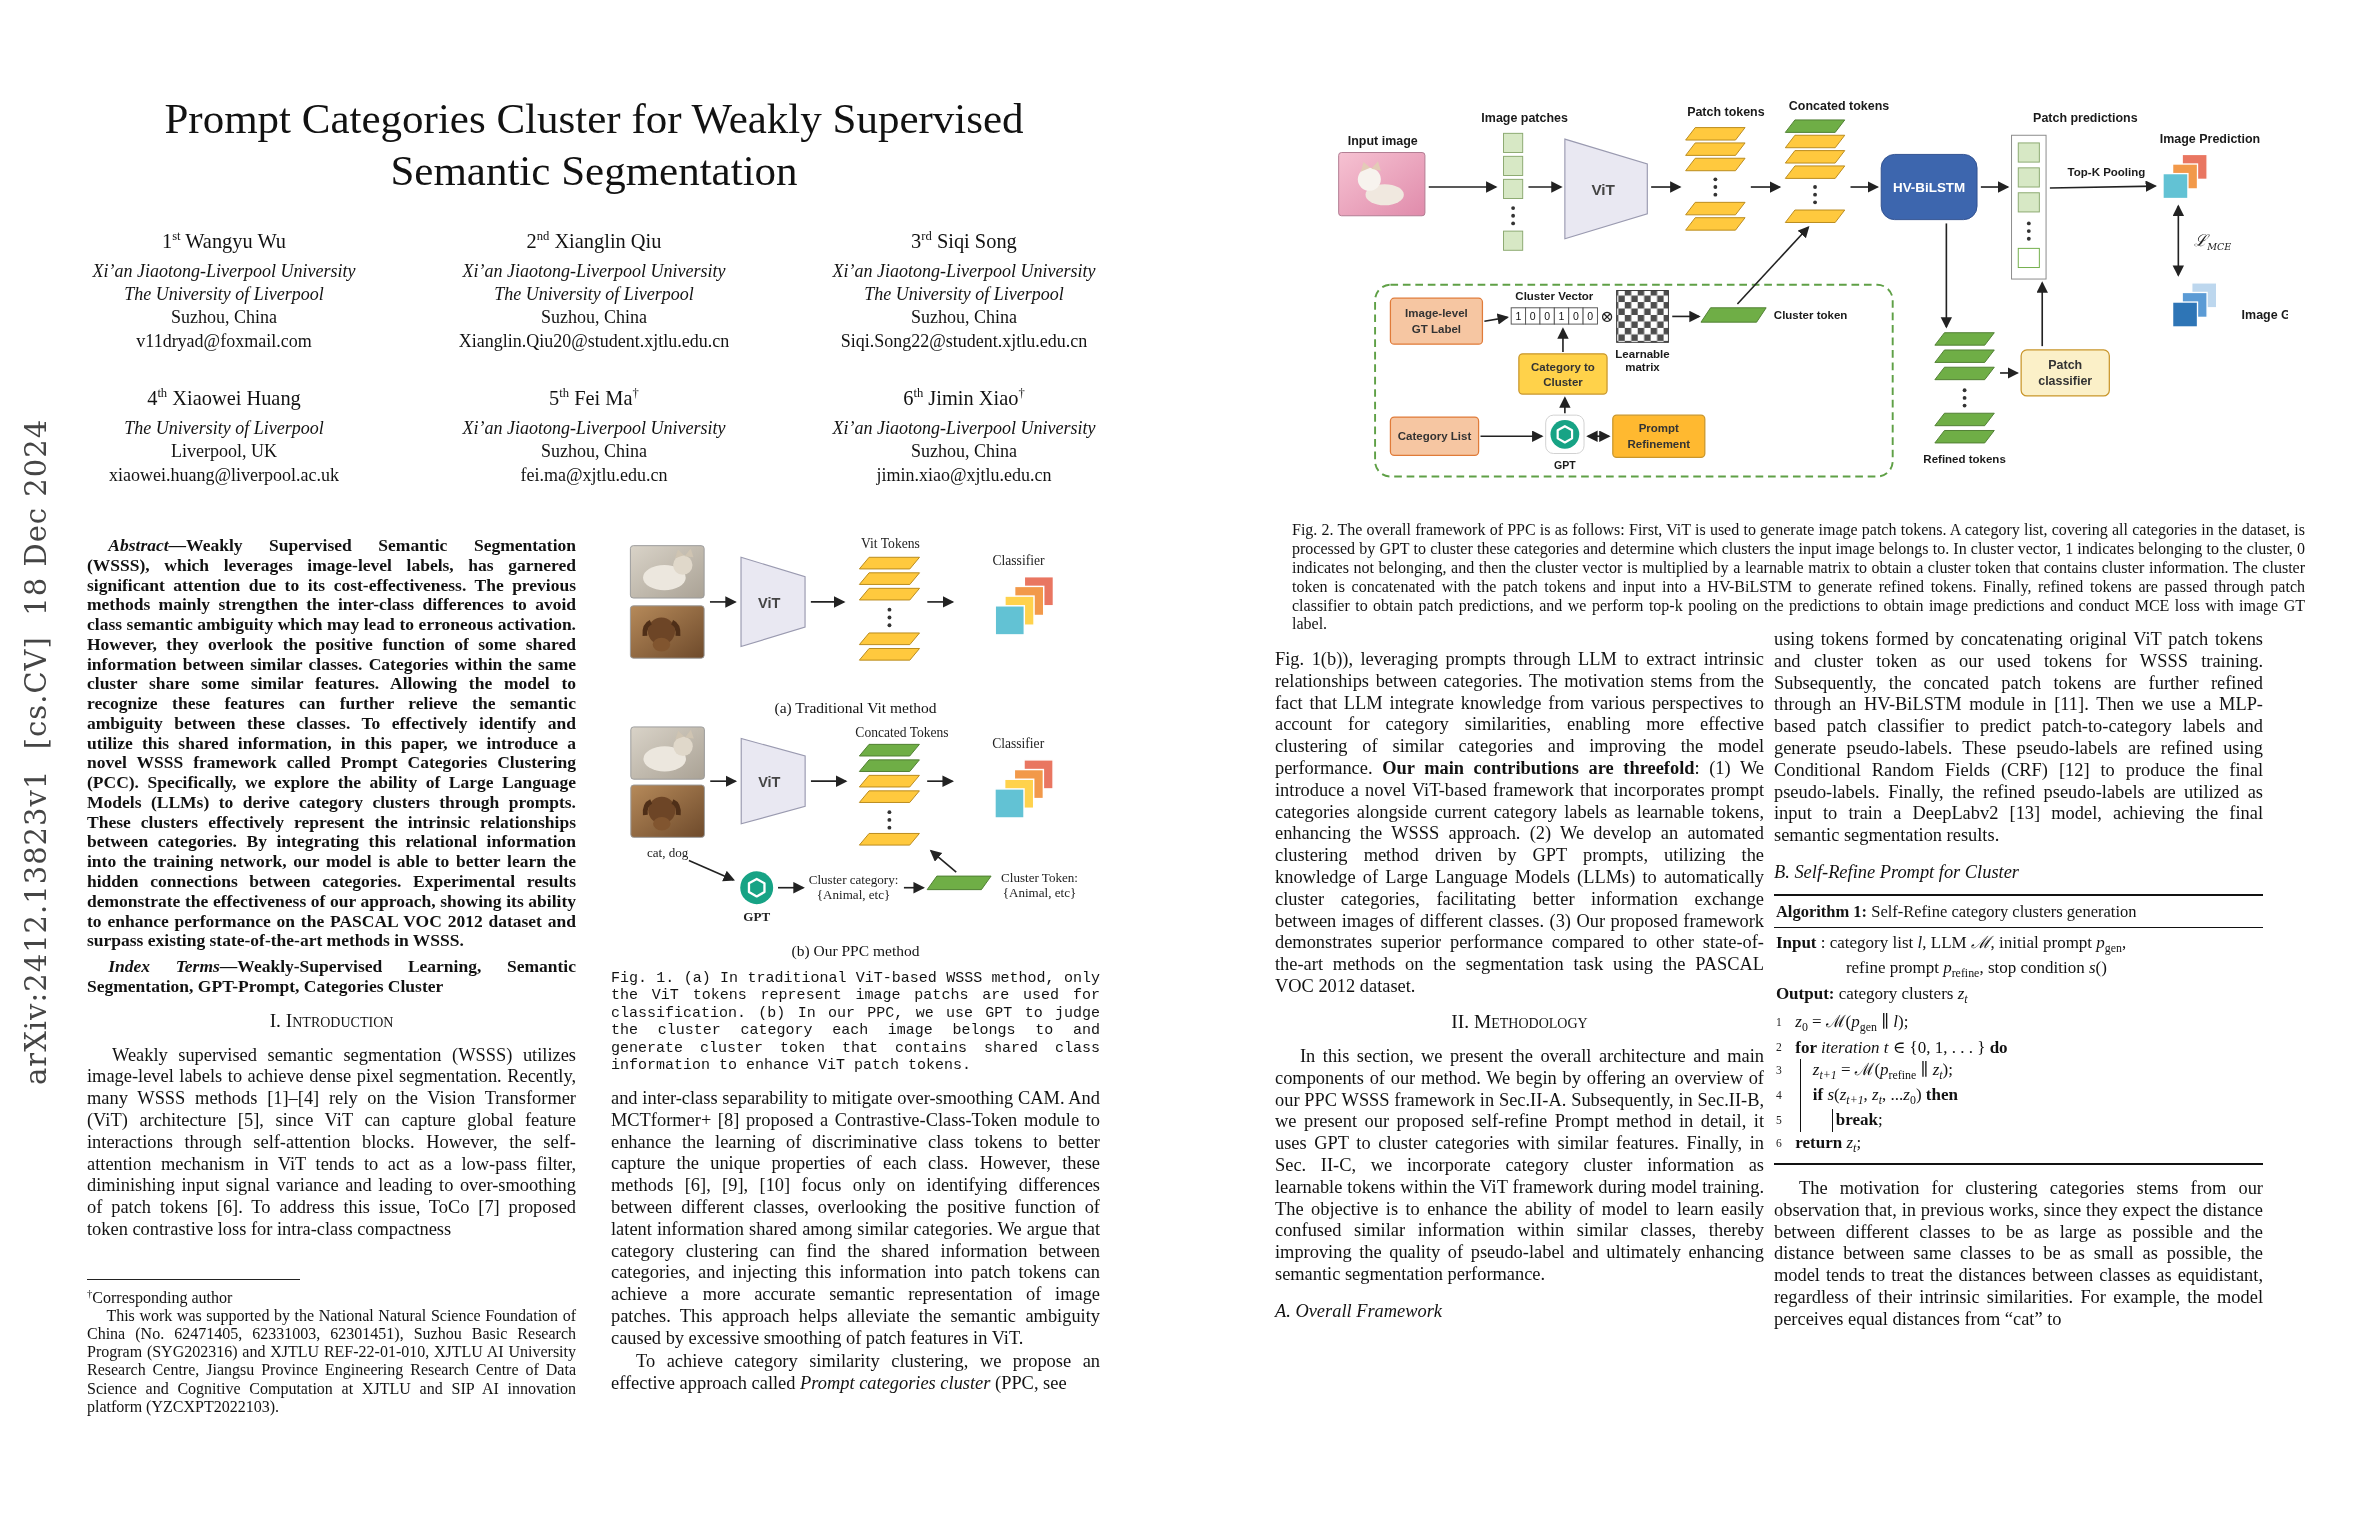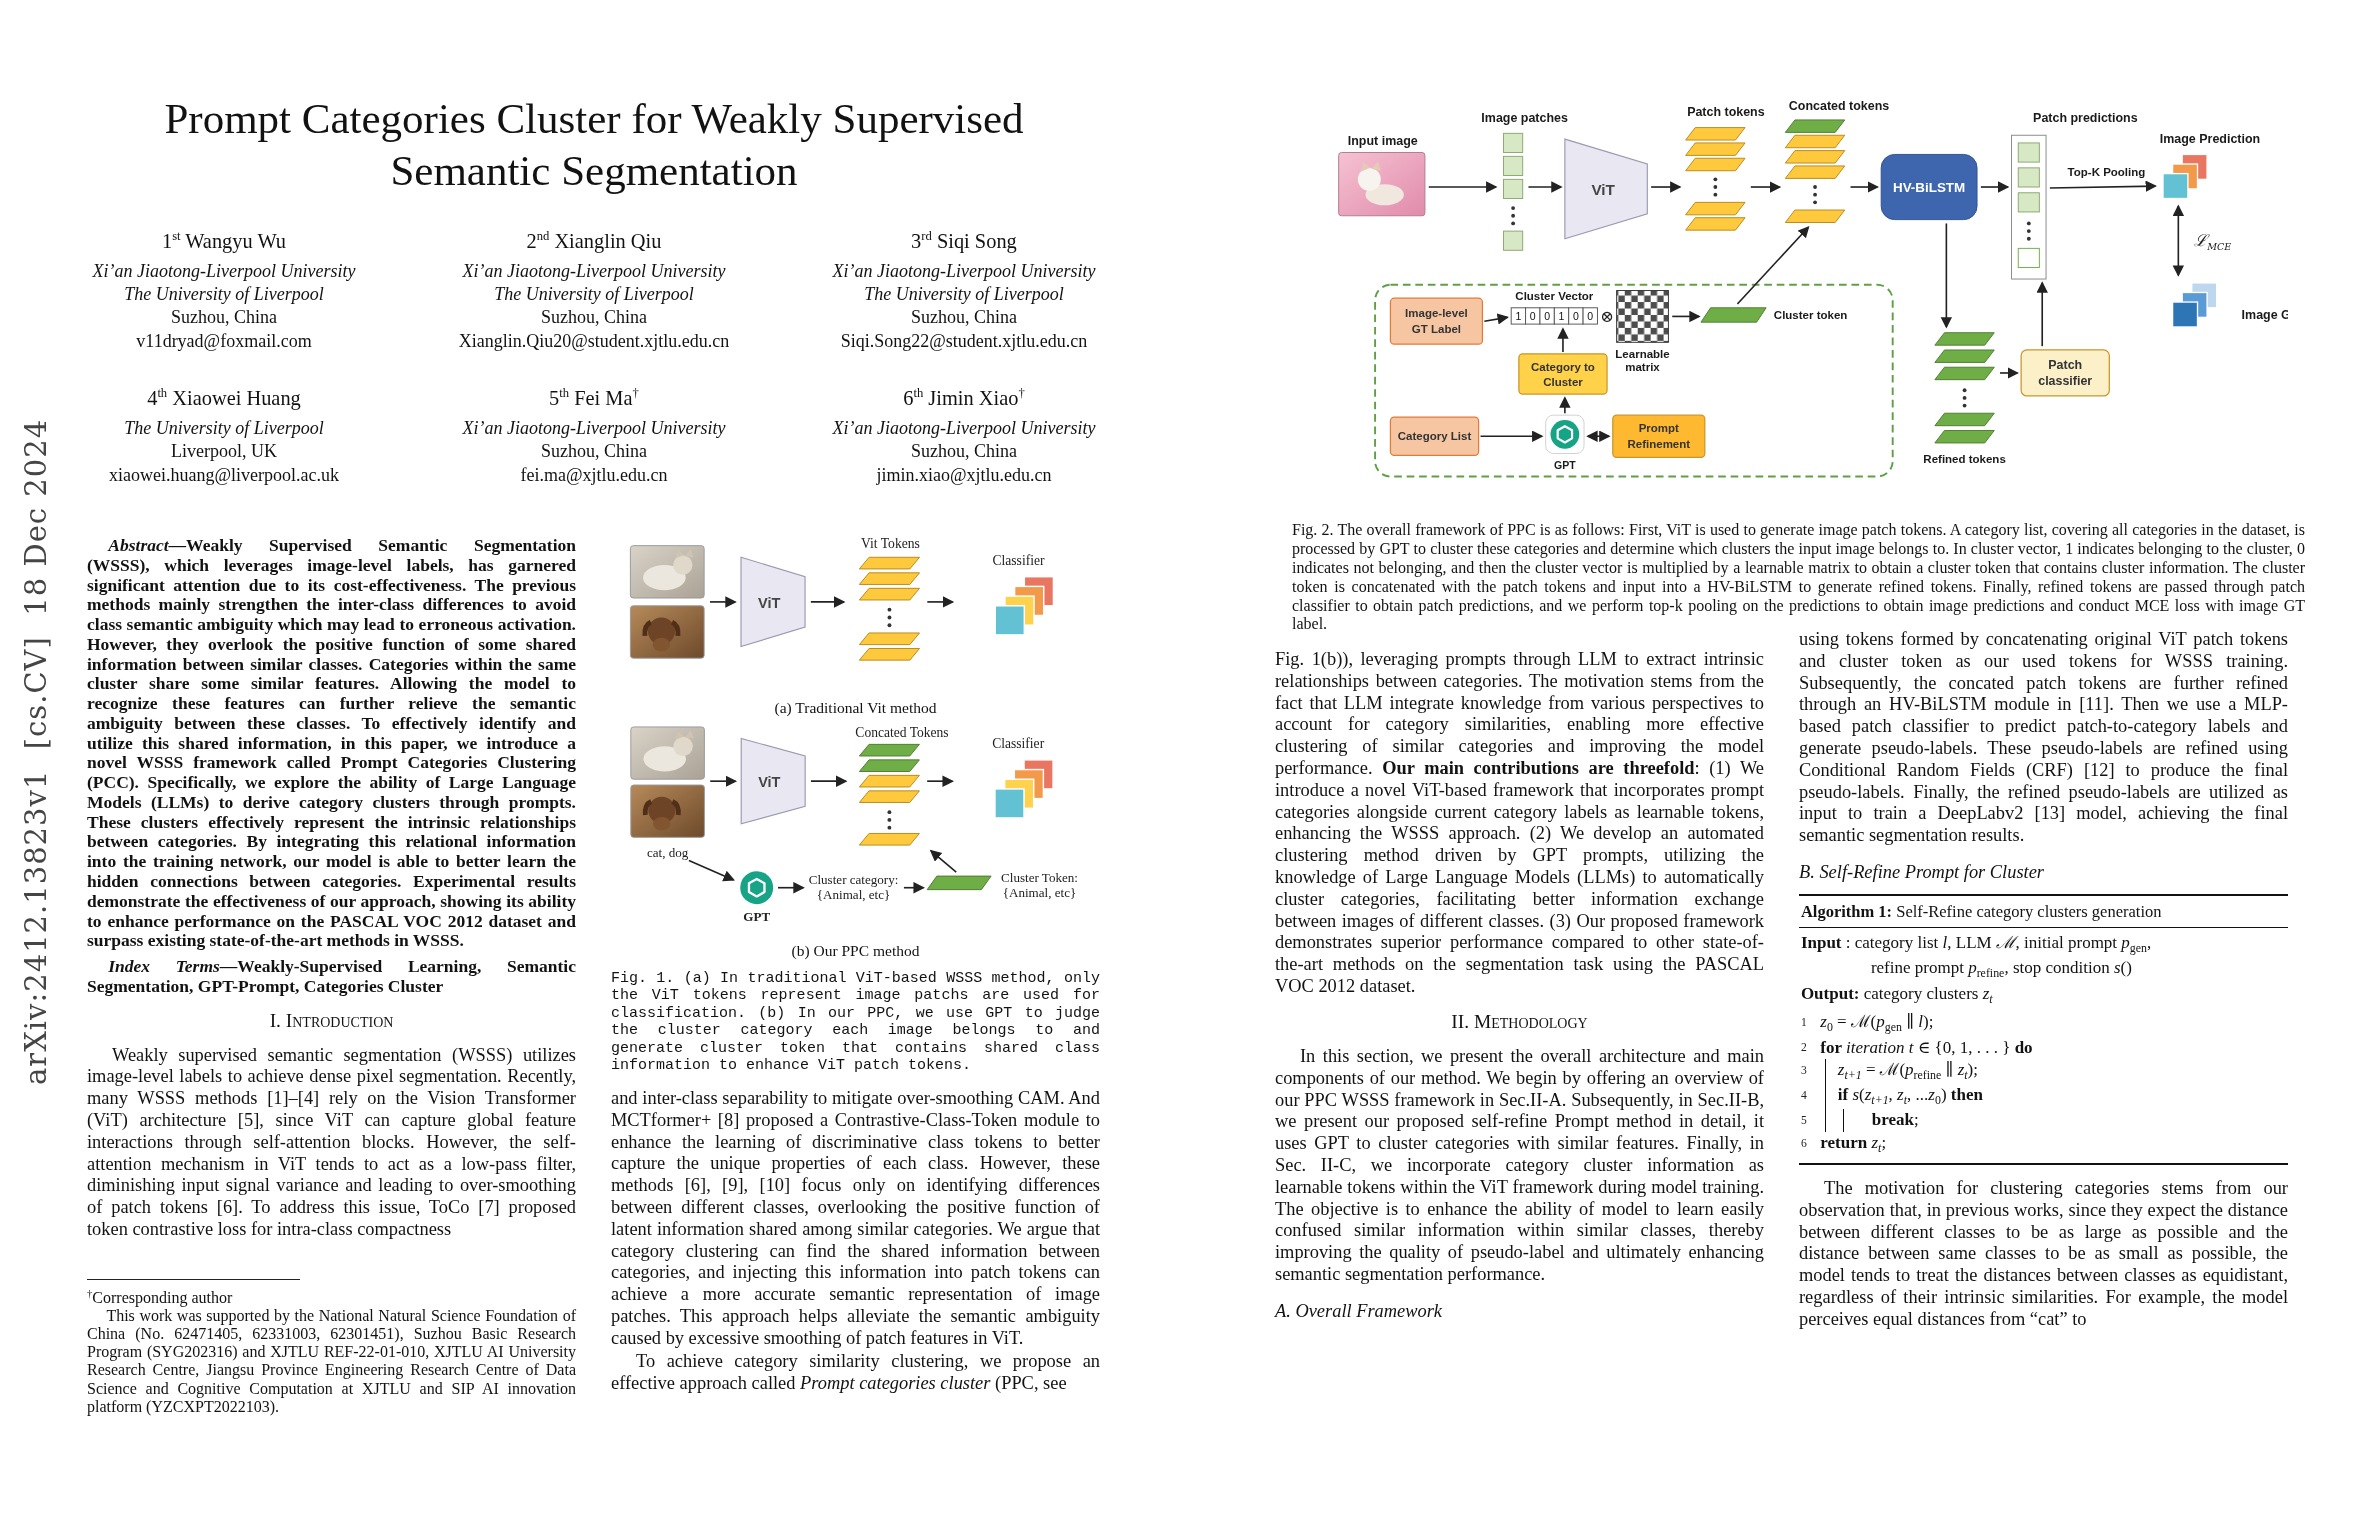--- a/index.html
+++ b/index.html
@@ -79,21 +79,21 @@
   .algo { border-top: 2.1px solid #111; border-bottom: 2.1px solid #111;
     font-size: 17px; line-height: 1.32; text-align: left; margin: 7.8px 0 13.6px 0; }
   .algo-title { padding: 4.9px 1.9px 3.9px 1.9px; border-bottom: 1.4px solid #111; font-size: 16.5px; }
   .algo-io { padding: 4.9px 1.9px 1.9px 1.9px; }
   .algo-io .io-cont { padding-left: 70px; }
   .algo-code { padding: 1.9px 1.9px 5.8px 1.9px; }
   .aline { display: flex; }
   .lno { width: 19.4px; flex: none; font-size: 11.6px; color: #222; padding-top: 3.9px; }
   .ac { flex: 1; }
   .lvl1 { border-left: 1.2px solid #111; padding-left: 11.6px; margin-left: 4.9px; display: block; }
-  .lvl2 { border-left: 1.2px solid #111; padding-left: 28px; margin-left: 5px; display: inline-block; }
+  .lvl2 { border-left: 1.2px solid #111; padding-left: 3px; margin-left: 19px; display: inline-block; }
 </style>
 </head>
 <body>
 
 <svg width="0" height="0" style="position:absolute" aria-hidden="true">
   <defs>
     <marker id="arw" markerWidth="8" markerHeight="8" refX="6" refY="3.5" orient="auto-start-reverse">
       <path d="M0,0 L7,3.5 L0,7 Z" fill="#222"></path>
     </marker>
     <linearGradient id="g-cat" x1="0" y1="0" x2="1" y2="1">
@@ -469,21 +469,21 @@
   </div>
   <p class="fig2-caption">Fig. 2.   The overall framework of PPC is as follows: First, ViT is used to generate image patch tokens. A category list, covering all categories in the dataset, is processed by GPT to cluster these categories and determine which clusters the input image belongs to. In cluster vector, 1 indicates belonging to the cluster, 0 indicates not belonging, and then the cluster vector is multiplied by a learnable matrix to obtain a cluster token that contains cluster information. The cluster token is concatenated with the patch tokens and input into a HV-BiLSTM to generate refined tokens. Finally, refined tokens are passed through patch classifier to obtain patch predictions, and we perform top-k pooling on the predictions to obtain image predictions and conduct MCE loss with image GT label.</p>
 
   <div class="col" style="left:87px; top:629px;margin-top:20px;">
     <p><span>Fig. 1(b)), leveraging prompts through LLM to extract intrinsic relationships between categories. The motivation stems from the fact that LLM integrate knowledge from various perspectives to account for category similarities, enabling more effective clustering of similar categories and improving the model performance. </span><span style="font-weight: bold;">Our main contributions are threefold</span><span>: (1) We introduce a novel ViT-based framework that incorporates prompt categories alongside current category labels as learnable tokens, enhancing the WSSS approach. (2) We develop an automated clustering method driven by GPT prompts, utilizing the knowledge of Large Language Models (LLMs) to automatically cluster categories, facilitating better information exchange between images of different classes. (3) Our proposed framework demonstrates superior performance compared to other state-of-the-art methods on the segmentation task using the PASCAL VOC 2012 dataset.</span></p>
     <h3 class="sec-head">II. Methodology</h3>
     <p class="ind">In this section, we present the overall architecture and main components of our method. We begin by offering an overview of our PPC WSSS framework in Sec.II-A. Subsequently, in Sec.II-B, we present our proposed self-refine Prompt method in detail, it uses GPT to cluster categories with similar features. Finally, in Sec. II-C, we incorporate category cluster information as learnable tokens within the ViT framework during model training. The objective is to enhance the ability of model to learn easily confused similar information within similar classes, thereby improving the quality of pseudo-label and ultimately enhancing semantic segmentation performance.</p>
     <h4 class="subsec-head">A. Overall Framework</h4>
   </div>
 
-  <div class="col" style="left:611px; top:629px;">
+  <div class="col" style="left:586px; top:629px;">
     <p>using tokens formed by concatenating original ViT patch tokens and cluster token as our used tokens for WSSS training. Subsequently, the concated patch tokens are further refined through an HV-BiLSTM module in [11]. Then we use a MLP-based patch classifier to predict patch-to-category labels and generate pseudo-labels. These pseudo-labels are refined using Conditional Random Fields (CRF) [12] to produce the final pseudo-labels. Finally, the refined pseudo-labels are utilized as input to train a DeepLabv2 [13] model, achieving the final semantic segmentation results.</p>
     <h4 class="subsec-head">B. Self-Refine Prompt for Cluster</h4>
 
     <div class="algo">
       <div class="algo-title"><b>Algorithm 1:</b><span> Self-Refine category clusters generation</span></div>
       <div class="algo-io">
         <div><b>Input </b><span><span>: category list </span><span style="font-style: italic;">l</span><span>, LLM </span><span style="font-style: italic;">ℳ</span><span>, initial prompt </span><span style="font-style: italic;">p</span><sub>gen</sub><span>,</span></span></div>
         <div class="io-cont"><span>refine prompt </span><span style="font-style: italic;">p</span><sub>refine</sub><span>, stop condition </span><span style="font-style: italic;">s</span><span>()</span></div>
         <div><b>Output:</b><span><span> category clusters </span><span style="font-style: italic;">z</span><sub style="font-style: italic;">t</sub></span></div>
       </div>

